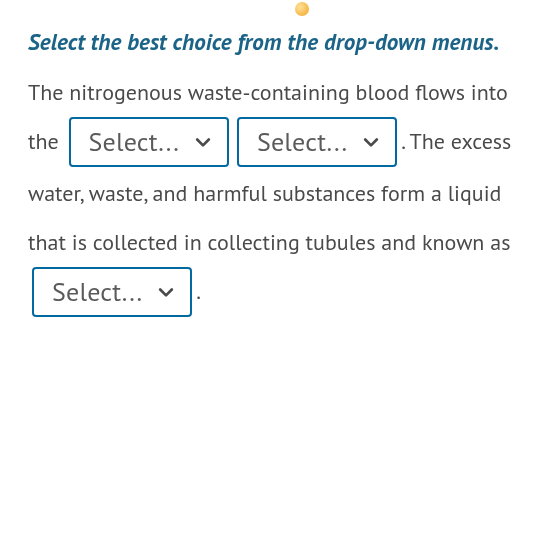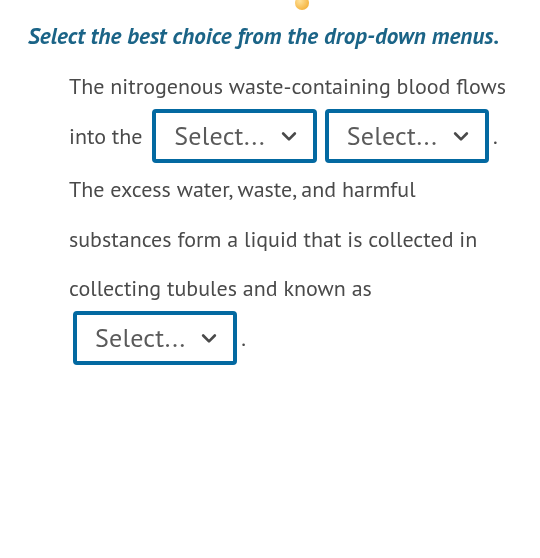--- a/index.html
+++ b/index.html
@@ -6,21 +6,21 @@
   html, body {
     margin: 0;
     padding: 0;
     width: 540px;
     height: 558px;
     overflow: hidden;
     font-family: "Segoe UI", "PT Sans", -apple-system, Roboto, Arial, sans-serif;
     background: #fff;
   }
   .wrap {
-    padding: 0 28px 10px 28px;
+    padding: 6px 28px 10px 28px;
   }
   .dot {
     width: 14px;
     height: 14px;
     border-radius: 50%;
     background: radial-gradient(circle at 35% 35%, #ffe29a, #f6b94a 65%, #e6a637);
     margin: 0 auto 6px auto;
     position: relative;
     left: 32px;
     top: -4px;
@@ -31,28 +31,27 @@
     font-style: italic;
     font-size: 23px;
     line-height: 1.4;
     margin: 0 0 10px 0;
     letter-spacing: 0.1px;
   }
   .passage {
     color: #4a4a4a;
     font-size: 22px;
     line-height: 2.24;
-    margin-left: 41px;
   }
   .seg { white-space: normal; }
   .select {
     display: inline-flex;
     align-items: center;
     vertical-align: middle;
-    border: 4px solid #0369a1;
+    border: 2px solid #0369a1;
     border-radius: 4px;
     padding: 10px 14px 10px 18px;
     color: #5a5a5a;
     font-size: 26px;
     line-height: 1;
     cursor: pointer;
     background: #fff;
     margin: 0 4px;
     position: relative;
     top: -2px;

